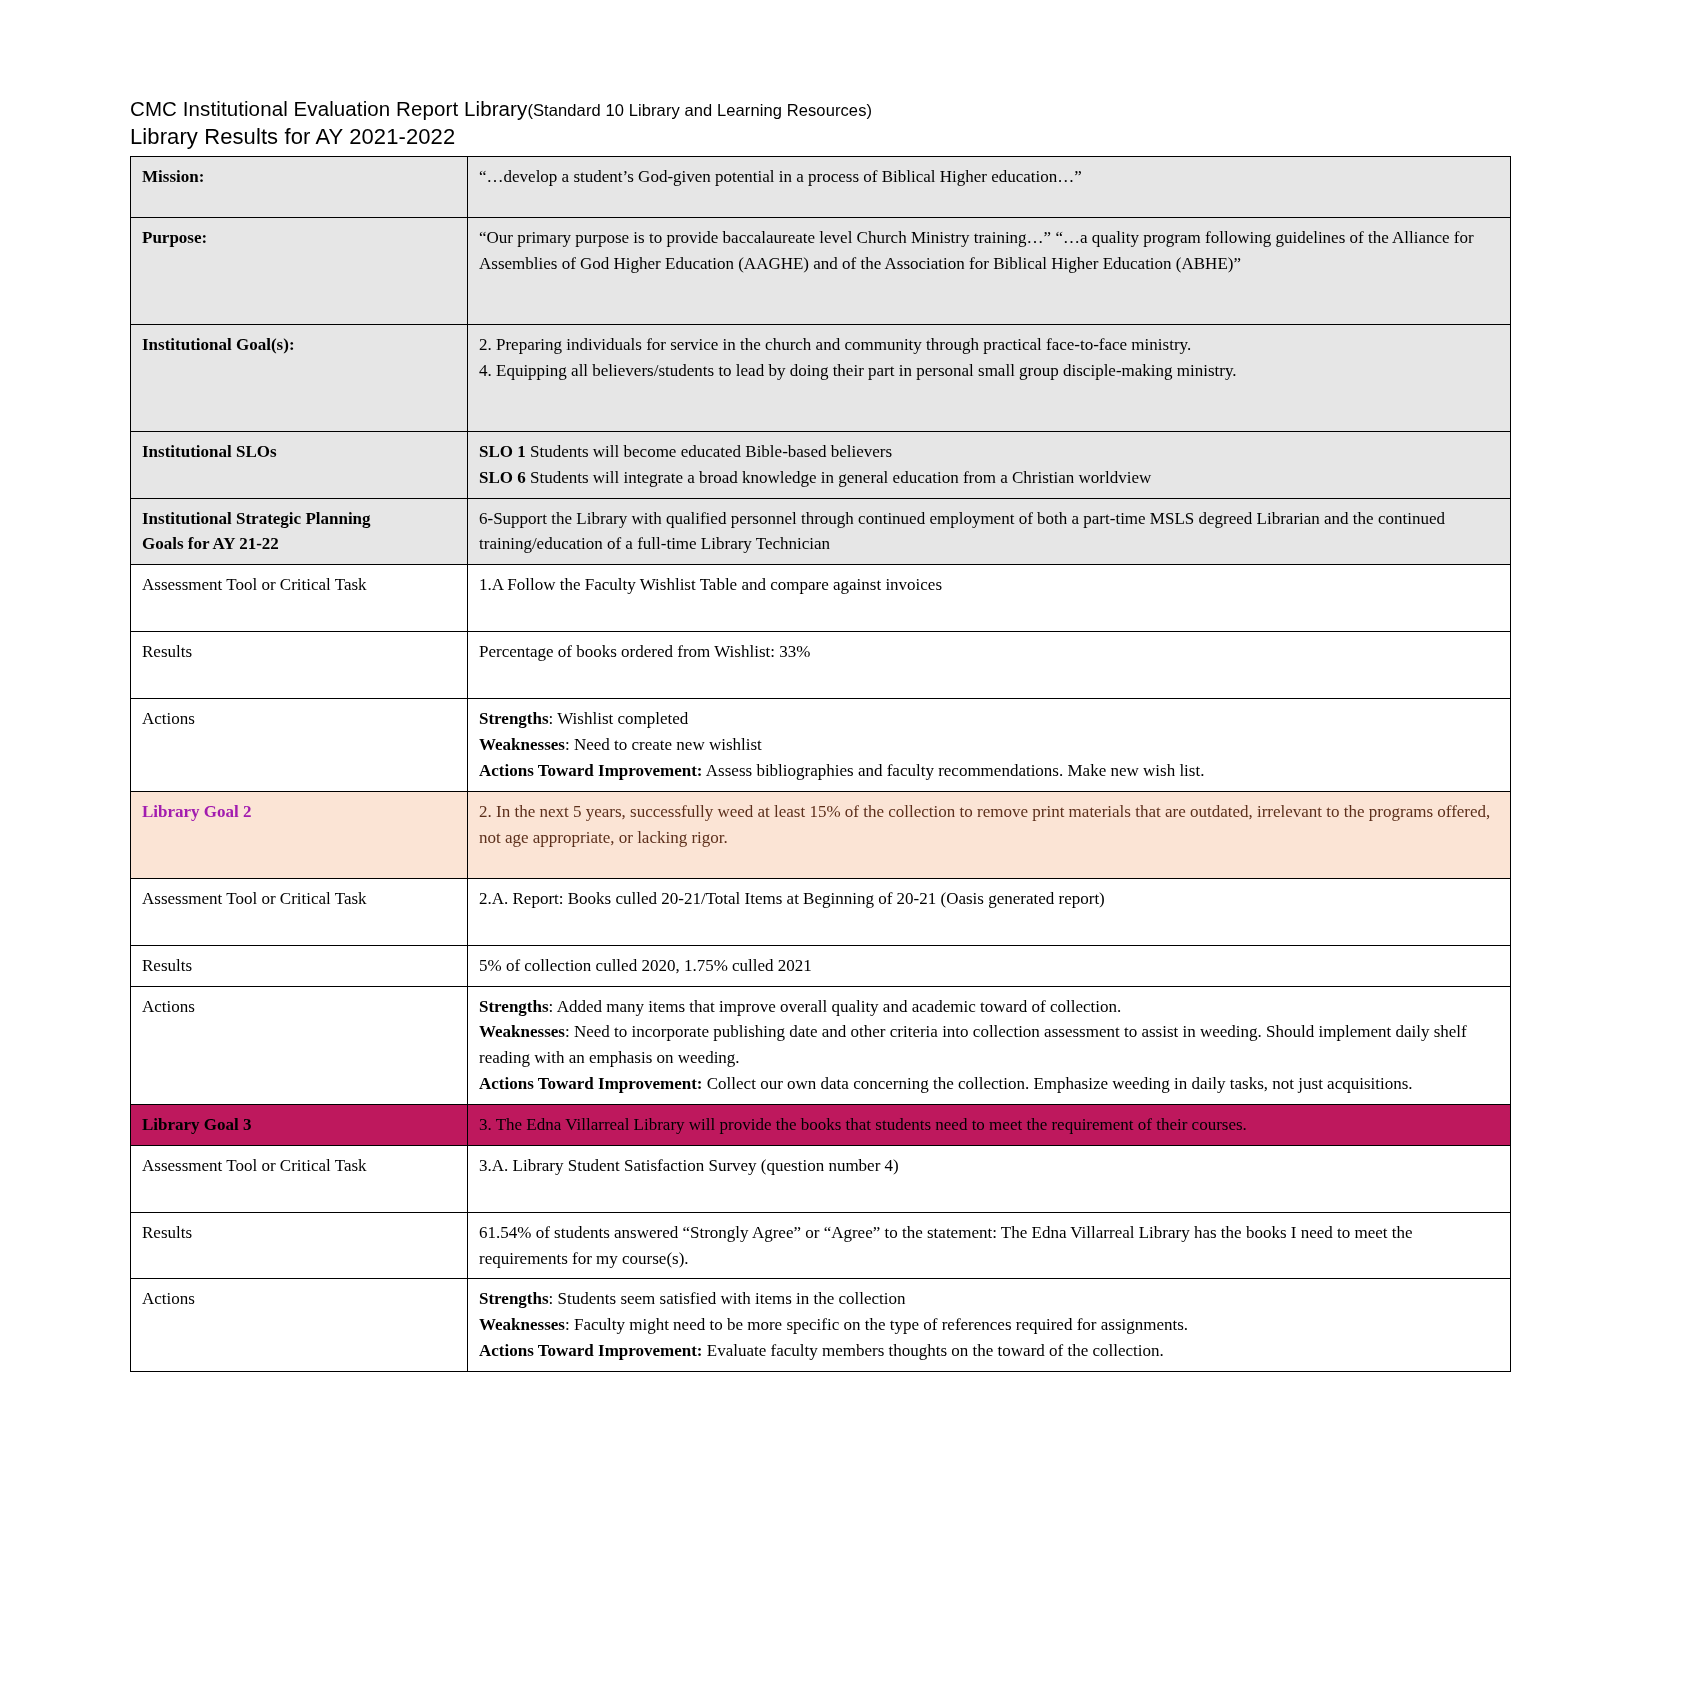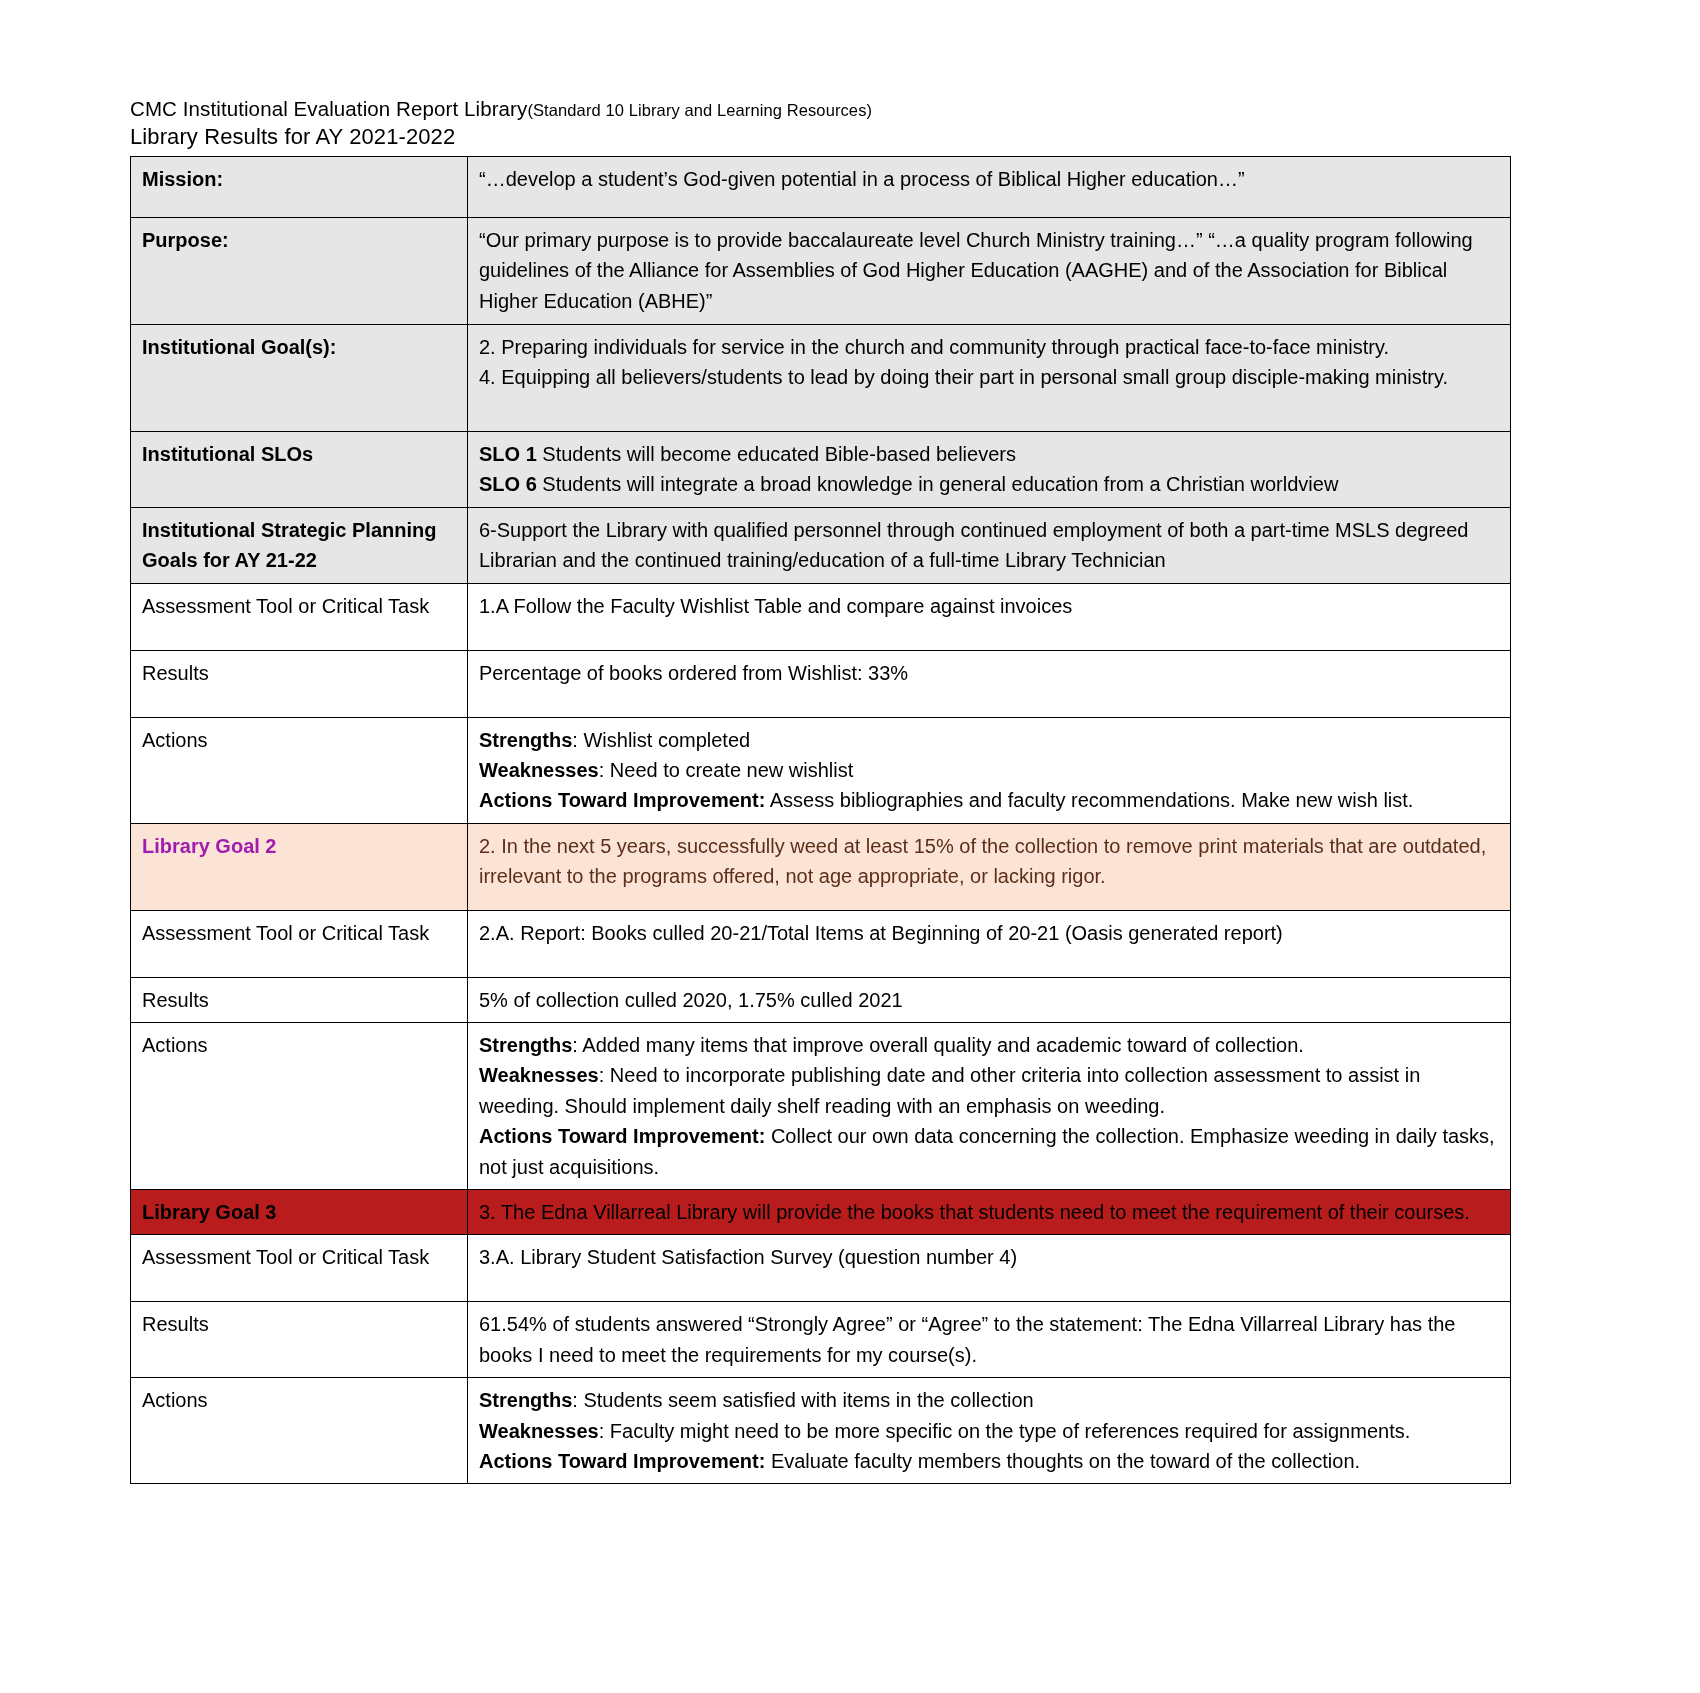--- a/index.html
+++ b/index.html
@@ -35,21 +35,22 @@
     line-height: 1.34;
     margin-bottom: 4px;
     white-space: nowrap;
     letter-spacing: 0.1px;
   }
 
   table.report {
     border-collapse: collapse;
     width: 1380px;
     table-layout: fixed;
-    font-size: 20px;
+    font-size: 17px;
+    font-family: Liberation Serif, serif;
   }
   table.report col.c1 { width: 337px; }
   table.report col.c2 { width: 1043px; }
 
   table.report td {
     border: 1.6px solid #000000;
     padding: 7px 9px 7px 11px;
     vertical-align: top;
     line-height: 1.52;
     word-wrap: break-word;
@@ -58,21 +59,21 @@
     font-weight: normal;
   }
   td.label.bold {
     font-weight: bold;
   }
   tr.shaded td { background: #e6e6e6; }
   tr.goal1 td   { background: #dfe2f1; }
   tr.goal2 td   { background: #fbe4d5; }
   tr.goal2 td.label { color: #a21caf; }
   tr.goal2 td.content { color: #5c2f1b; }
-  tr.goal3 td   { background: #b91c1c; }
+  tr.goal3 td   { background: #be185d; }
 
   .b { font-weight: bold; }
   .line { display: block; }
 </style>
 </head>
 <body>
 
 <div class="page">
 
   <div class="doc-title">

